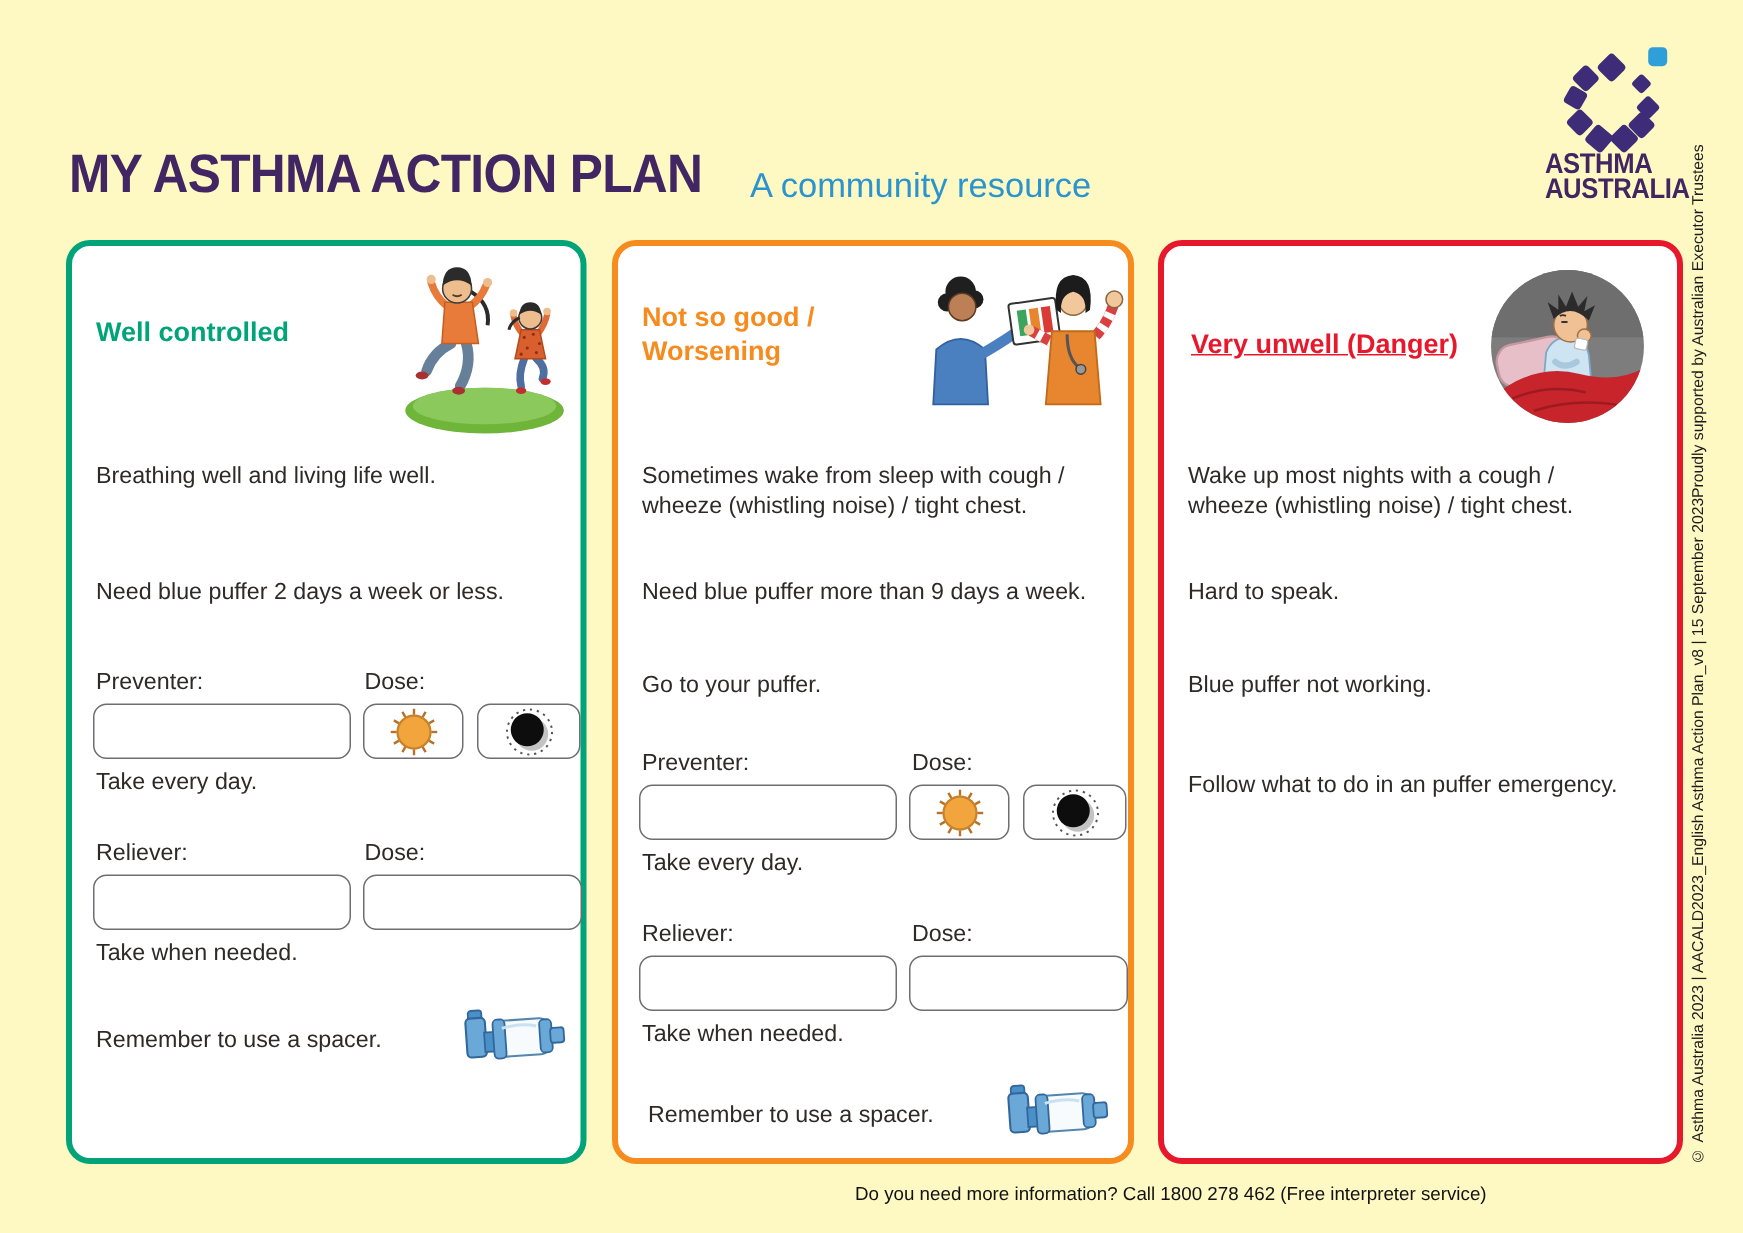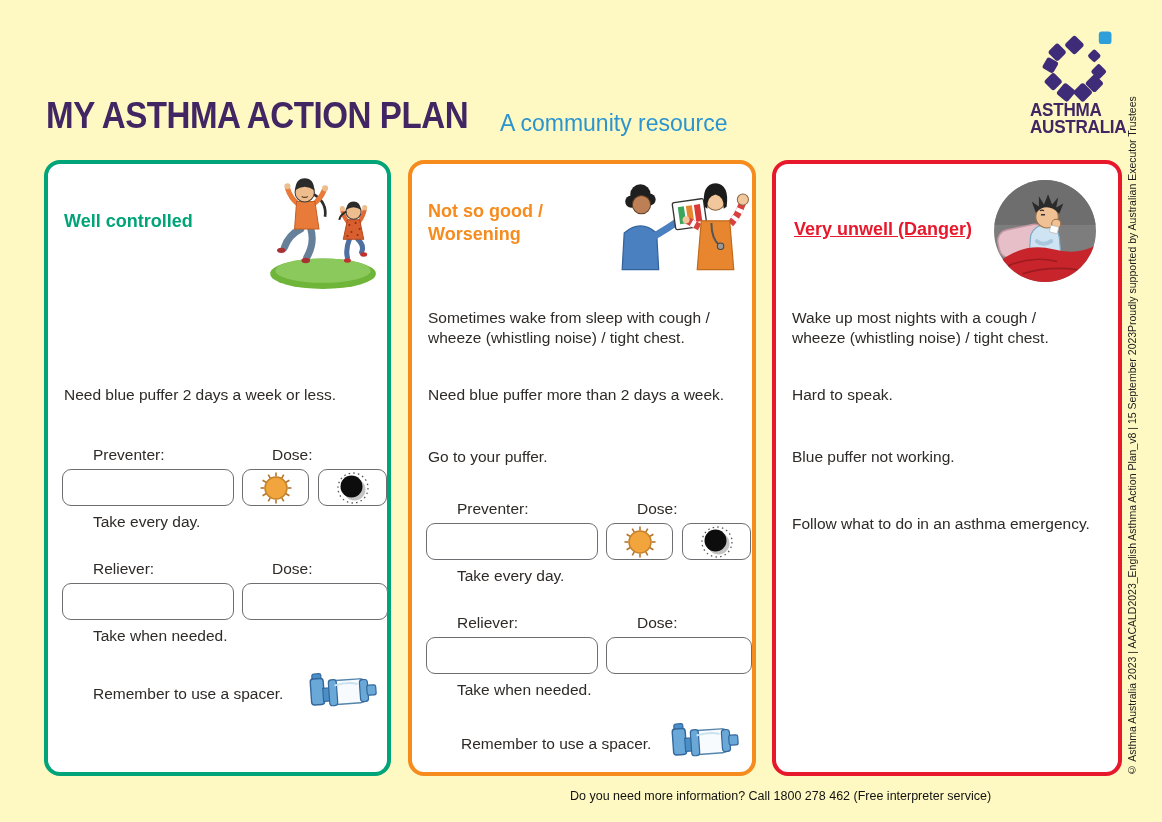--- a/index.html
+++ b/index.html
@@ -35,21 +35,21 @@
   .panel-green  { left:44px;  width:347px; border-color:#00A478; }
   .panel-orange { left:408px; width:348px; border-color:#F68B1E; }
   .panel-red    { left:772px; width:350px; border-color:#E8182C; }
 
   .panel-title { font-size:18px; font-weight:bold; line-height:23px; }
   .t-green  { color:#00A478; }
   .t-orange { color:#F68B1E; }
   .t-red    { color:#E8182C;text-decoration:underline; }
 
   .stmt { font-size:15.5px; line-height:20px; color:#2e2a27; }
-  .lbl  { font-size:15.5px; color:#2e2a27;margin-left:29px; }
+  .lbl  { font-size:15.5px; color:#2e2a27; }
 
   .fill {
     border:1.4px solid #6d6e71; border-radius:9px; background:#fff;
     height:37px; font-family:"Liberation Sans", sans-serif; font-size:15px;
     padding:0 8px; outline:none;
   }
   .dosebox {
     border:1.4px solid #6d6e71; border-radius:9px; background:#fff;
     height:37px; display:flex; align-items:center; justify-content:center;
   }
@@ -126,20 +126,21 @@
           <circle cx="98" cy="60" r="1"></circle>
         <circle cx="90" cy="63" r="1"></circle>
           <circle cx="96" cy="66" r="1"></circle>
           <circle cx="86" cy="67" r="1"></circle>
       </g>
       <circle cx="92" cy="43" r="7.5" fill="#edbd8d" stroke="#3a3a3a" stroke-width="1"></circle>
       <path d="M84.8 41 Q85.5 33 92 33 Q98.5 33 99.2 41 Q92 36 84.8 41 Z" fill="#2b2b2b"></path>
       <path d="M85 43 Q79 46 78 51" stroke="#2b2b2b" stroke-width="2" fill="none"></path>
     </svg>
 
+    <div class="abs stmt" style="left:16px; top:144px; width:318px;">Breathing well and living life well.</div>
     <div class="abs stmt" style="left:16px; top:221px; width:318px;">Need blue puffer 2 days a week or less.</div>
 
     <div class="abs lbl" style="left:16px; top:282px;">Preventer:</div>
     <div class="abs lbl" style="left:195px; top:282px;">Dose:</div>
 
     <input class="abs fill" style="left: 14px; top: 305px; width: 172px;" value="">
     <div class="abs dosebox" style="left:194px; top:305px; width:67px;">
       <svg width="36" height="36" viewBox="0 0 36 36" aria-hidden="true">
         <g stroke="#b5722a" stroke-width="1.6">
           <line x1="29.5" y1="18" x2="33.5" y2="18"></line>
@@ -218,21 +219,21 @@
       <path d="M92 54 Q84 50 77 46" stroke="#ffffff" stroke-width="7" fill="none" stroke-dasharray="4 5"></path>
       <circle cx="75" cy="45" r="3.5" fill="#f2c79c"></circle>
       <path d="M90 46 L118 46 L122 94 L86 94 Z" fill="#e8862f" stroke="#c06a1a" stroke-width="1.2"></path>
       <path d="M100 48 Q100 64 108 70" stroke="#555" stroke-width="2" fill="none"></path>
       <circle cx="109" cy="71" r="3.2" fill="#999" stroke="#444" stroke-width="1"></circle>
       <circle cx="104" cy="26" r="9.5" fill="#f2c79c" stroke="#8a6642" stroke-width="1"></circle>
       <path d="M93 32 Q90 10 104 9 Q118 10 115 32 L112 34 Q113 22 104 20 Q95 22 96 34 Z" fill="#1c1c1c"></path>
     </svg>
 
     <div class="abs stmt" style="left:16px; top:144px; width:312px;">Sometimes wake from sleep with cough / wheeze (whistling noise) / tight chest.</div>
-    <div class="abs stmt" style="left:16px; top:221px; width:325px;">Need blue puffer more than 2 days a week.</div>
+    <div class="abs stmt" style="left:16px; top:221px; width:325px;">Need blue puffer more than 9 days a week.</div>
     <div class="abs stmt" style="left:16px; top:283px; width:318px;">Go to your puffer.</div>
 
     <div class="abs lbl" style="left:16px; top:336px;">Preventer:</div>
     <div class="abs lbl" style="left:196px; top:336px;">Dose:</div>
     <input class="abs fill" style="left: 14px; top: 359px; width: 172px;" value="">
     <div class="abs dosebox" style="left:194px; top:359px; width:67px;">
       <svg width="36" height="36" viewBox="0 0 36 36" aria-hidden="true">
         <g stroke="#b5722a" stroke-width="1.6">
           <line x1="29.5" y1="18" x2="33.5" y2="18"></line>
             <line x1="27.96" y1="12.25" x2="31.42" y2="10.25"></line>
@@ -305,21 +306,21 @@
         <rect x="57" y="47" width="8" height="7" rx="1.5" fill="#ffffff" stroke="#bbb" stroke-width="0.8" transform="rotate(12 61 50)"></rect>
         <path d="M2 86 Q30 62 60 70 Q84 76 102 66 L104 104 L0 104 Z" fill="#c8242b"></path>
         <path d="M16 86 Q40 76 64 82" stroke="#9c1b21" stroke-width="1.6" fill="none"></path>
         <path d="M30 94 Q56 86 84 90" stroke="#9c1b21" stroke-width="1.6" fill="none"></path>
       </g>
     </svg>
 
     <div class="abs stmt" style="left:16px; top:144px; width:300px;">Wake up most nights with a cough / wheeze (whistling noise) / tight chest.</div>
     <div class="abs stmt" style="left:16px; top:221px; width:320px;">Hard to speak.</div>
     <div class="abs stmt" style="left:16px; top:283px; width:320px;">Blue puffer not working.</div>
-    <div class="abs stmt" style="left:16px; top:350px; width:325px;">Follow what to do in an asthma emergency.</div>
+    <div class="abs stmt" style="left:16px; top:350px; width:325px;">Follow what to do in an puffer emergency.</div>
   </div>
 
   <div class="abs footer-info">Do you need more information? Call 1800 278 462 (Free interpreter service)</div>
 
   <div class="abs side-note">
     <span>© Asthma Australia 2023  |  AACALD2023_English Asthma Action Plan_v8  |  15 September 2023</span>
     <span>Proudly supported by Australian Executor Trustees</span>
   </div>
 
 </div>

